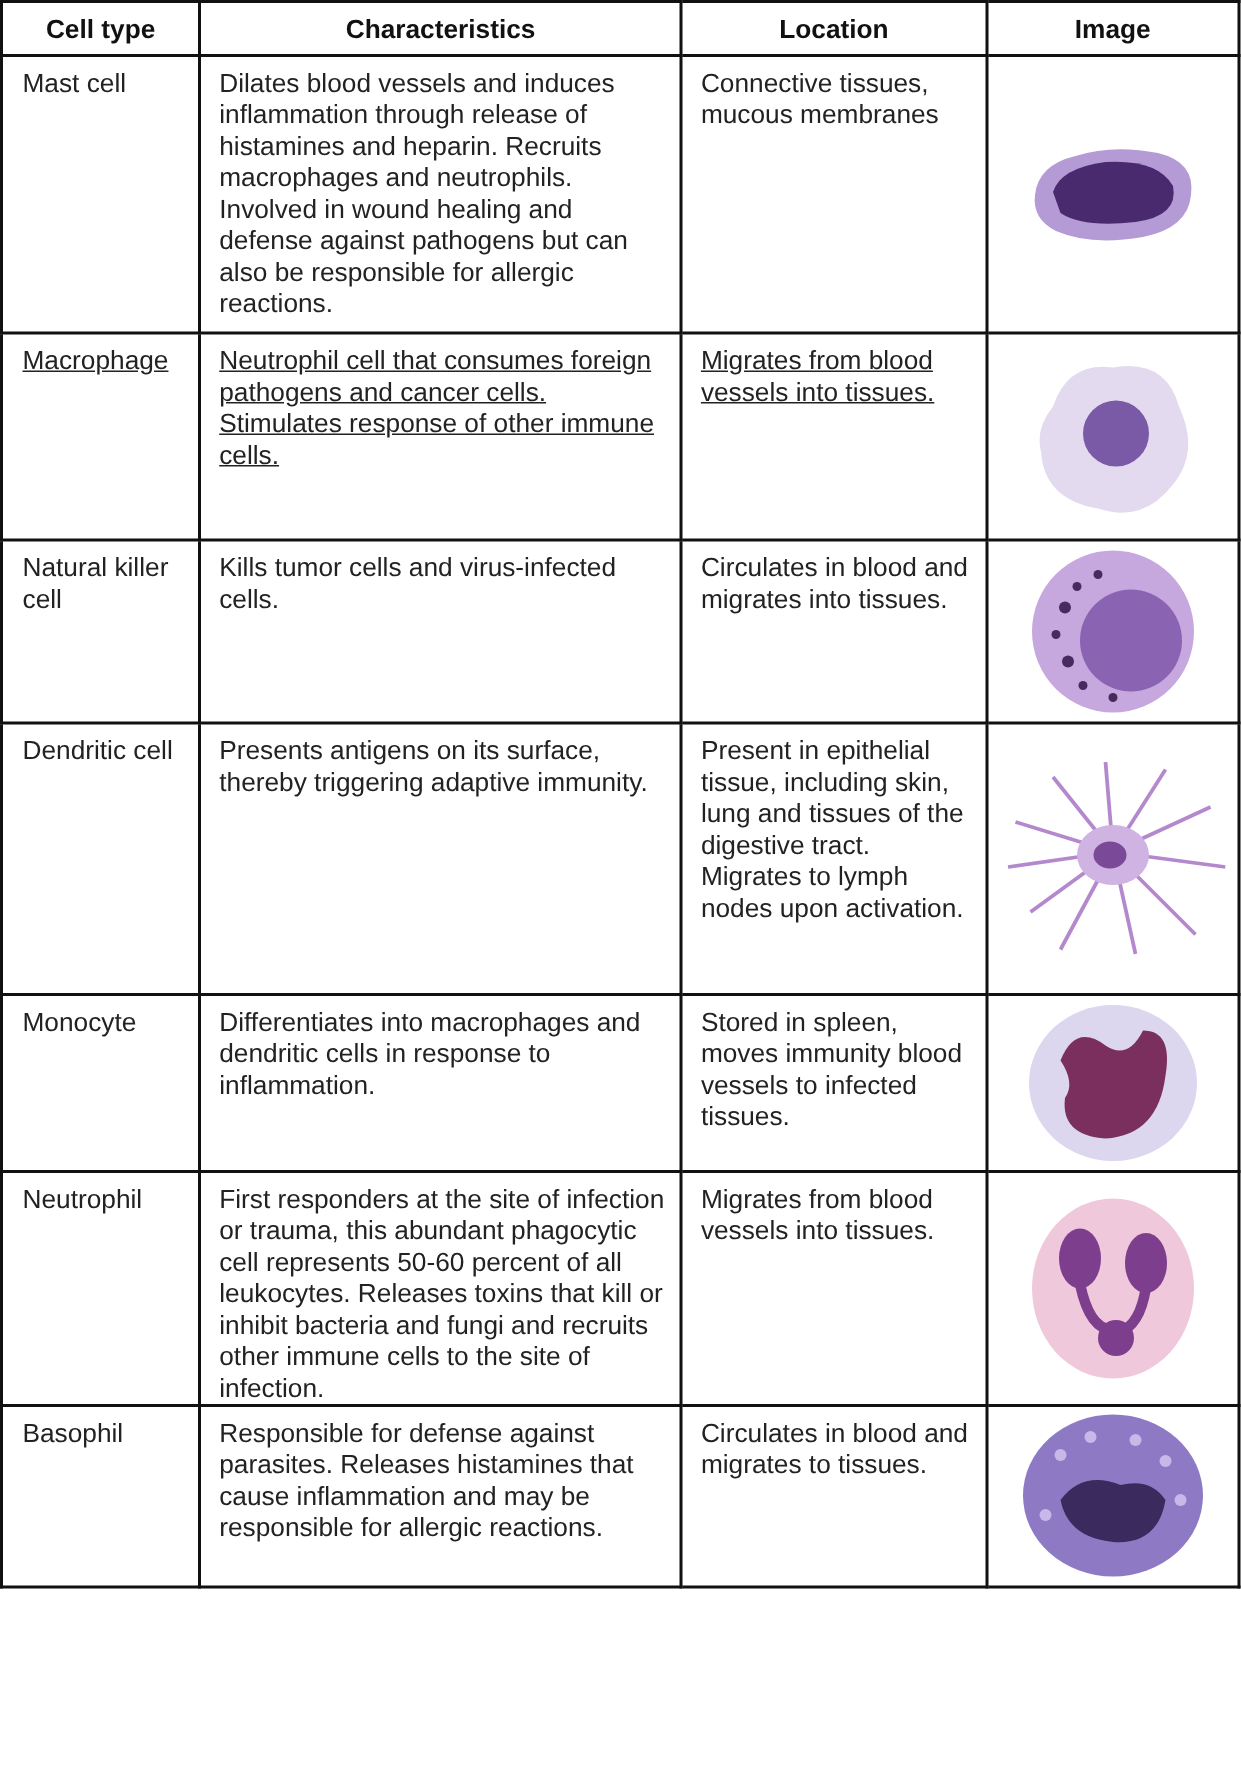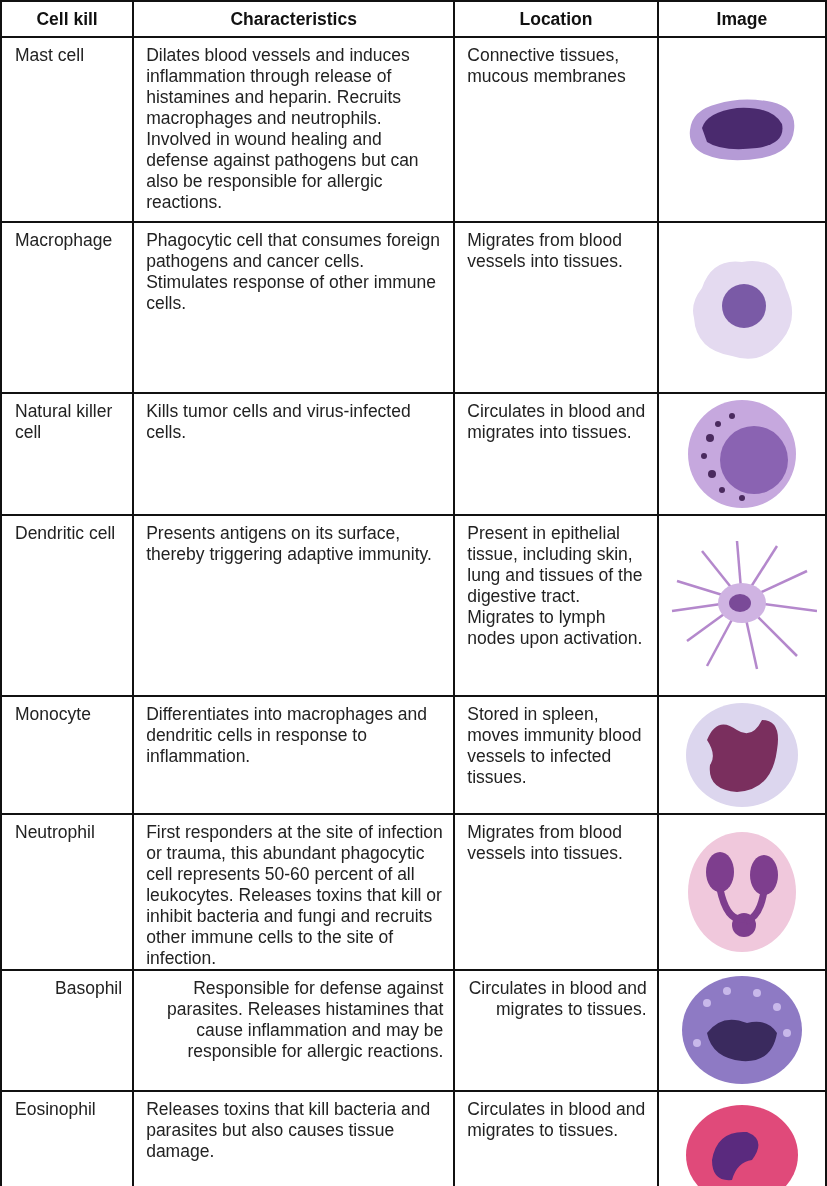--- a/index.html
+++ b/index.html
@@ -11,43 +11,43 @@
   td.img{padding:0;vertical-align:middle;text-align:center;}
   .c1{width:118px}.c2{width:301px}.c3{width:187px}.c4{width:153px}
   svg{display:block;margin:0 auto;}
 </style>
 </head>
 <body>
 
 <table>
   <thead>
     <tr>
-      <th class="c1">Cell kill</th>
+      <th class="c1">Cell type</th>
       <th class="c2">Characteristics</th>
       <th class="c3">Location</th>
       <th class="c4">Image</th>
     </tr>
   </thead>
   <tbody id="rows">
       <tr style="height: 185px;">
     <td class="name">Mast cell</td>
     <td>Dilates blood vessels and induces inflammation through release of histamines and heparin. Recruits macrophages and neutrophils. Involved in wound healing and defense against pathogens but can also be responsible for allergic reactions.</td>
     <td>Connective tissues, mucous membranes</td>
     <td class="img">
           <div>
             <svg width="120" height="80" viewBox="0 0 120 80">
               <path d="M8 40 Q10 20 35 14 Q60 6 90 12 Q115 18 112 40 Q110 62 80 68 Q45 74 22 64 Q6 56 8 40Z" fill="#b59bd6"></path>
               <path d="M20 38 Q25 22 55 18 Q90 16 100 34 Q104 54 75 58 Q40 62 25 52Z" fill="#4a2a6e"></path>
             </svg>
           </div>
         </td>
   </tr>
-      <tr style="height: 171px;">
+      <tr style="height: 138px; text-decoration: underline;">
     <td class="name">Macrophage</td>
-    <td>Phagocytic cell that consumes foreign pathogens and cancer cells. Stimulates response of other immune cells.</td>
+    <td>Neutrophil cell that consumes foreign pathogens and cancer cells. Stimulates response of other immune cells.</td>
     <td>Migrates from blood vessels into tissues.</td>
     <td class="img">
           <div>
             <svg width="120" height="120" viewBox="0 0 120 120">
               <path d="M20 40 Q30 10 60 14 Q95 8 104 40 Q118 70 100 92 Q80 118 50 108 Q14 102 12 70 Q8 55 20 40Z" fill="#e4daf0"></path>
               <circle cx="62" cy="58" r="22" fill="#7a5aa6"></circle>
             </svg>
           </div>
         </td>
   </tr>
@@ -124,48 +124,35 @@
                 <ellipse cx="38" cy="45" rx="14" ry="20"></ellipse>
                 <ellipse cx="82" cy="48" rx="14" ry="20"></ellipse>
                 <circle cx="62" cy="98" r="12"></circle>
                 <path d="M38 62 Q45 95 62 92" stroke="#7e3e8e" stroke-width="7" fill="none"></path>
                 <path d="M82 64 Q78 90 64 94" stroke="#7e3e8e" stroke-width="7" fill="none"></path>
               </g>
             </svg>
           </div>
         </td>
   </tr>
-      <tr style="height: 121px; text-align: right;">
+      <tr style="height: 121px;">
     <td class="name">Basophil</td>
     <td>Responsible for defense against parasites. Releases histamines that cause inflammation and may be responsible for allergic reactions.</td>
     <td>Circulates in blood and migrates to tissues.</td>
     <td class="img">
           <div>
             <svg width="130" height="115" viewBox="0 0 130 115">
               <ellipse cx="65" cy="57" rx="60" ry="54" fill="#8e7ac4"></ellipse>
               <path d="M30 60 Q45 40 70 50 Q90 45 100 60 Q95 90 65 88 Q35 85 30 60Z" fill="#3a2a5e"></path>
               <g fill="#c8b8ea">
                 <circle cx="30" cy="30" r="4"></circle>
                 <circle cx="50" cy="18" r="4"></circle>
                 <circle cx="80" cy="20" r="4"></circle>
                 <circle cx="100" cy="34" r="4"></circle>
                 <circle cx="110" cy="60" r="4"></circle>
                 <circle cx="20" cy="70" r="4"></circle>
               </g>
             </svg>
           </div>
         </td>
   </tr>
-      <tr style="height: 128px;">
-    <td class="name">Eosinophil</td>
-    <td>Releases toxins that kill bacteria and parasites but also causes tissue damage.</td>
-    <td>Circulates in blood and migrates to tissues.</td>
-    <td class="img">
-          <div>
-            <svg width="120" height="110" viewBox="0 0 120 110">
-              <ellipse cx="60" cy="55" rx="56" ry="50" fill="#e04a7a"></ellipse>
-              <path d="M30 60 Q35 30 65 32 Q85 40 70 60 Q55 62 50 80 Q30 82 30 60Z" fill="#5a2a7e"></path>
-            </svg>
-          </div>
-        </td>
-  </tr>
     </tbody>
 </table>
 
 </body></html>

